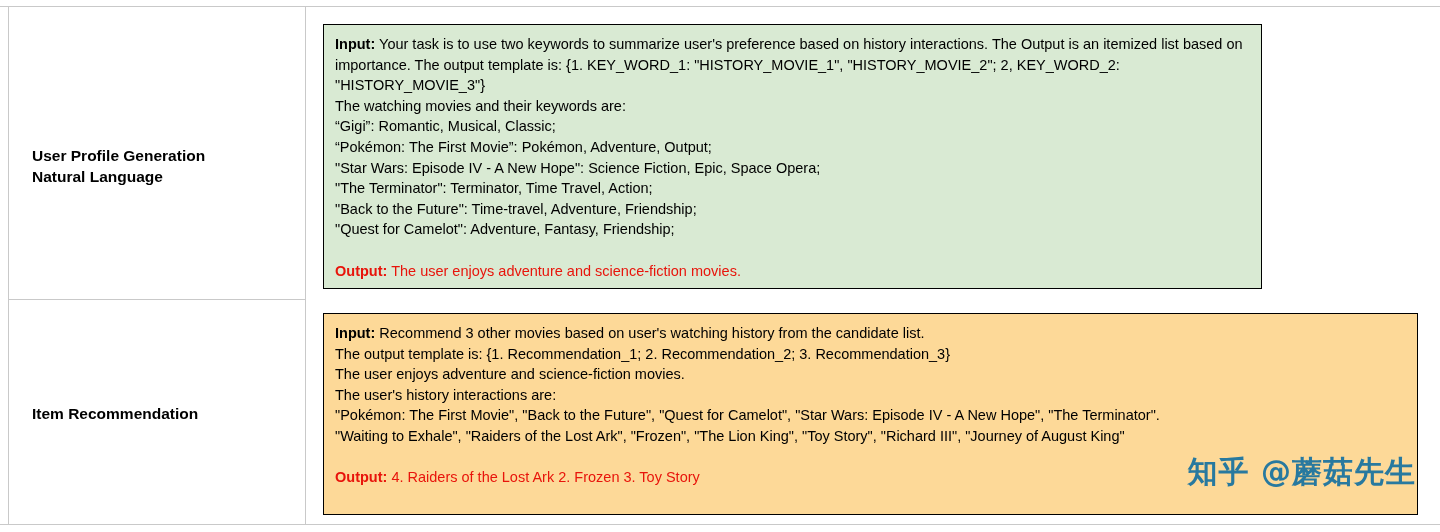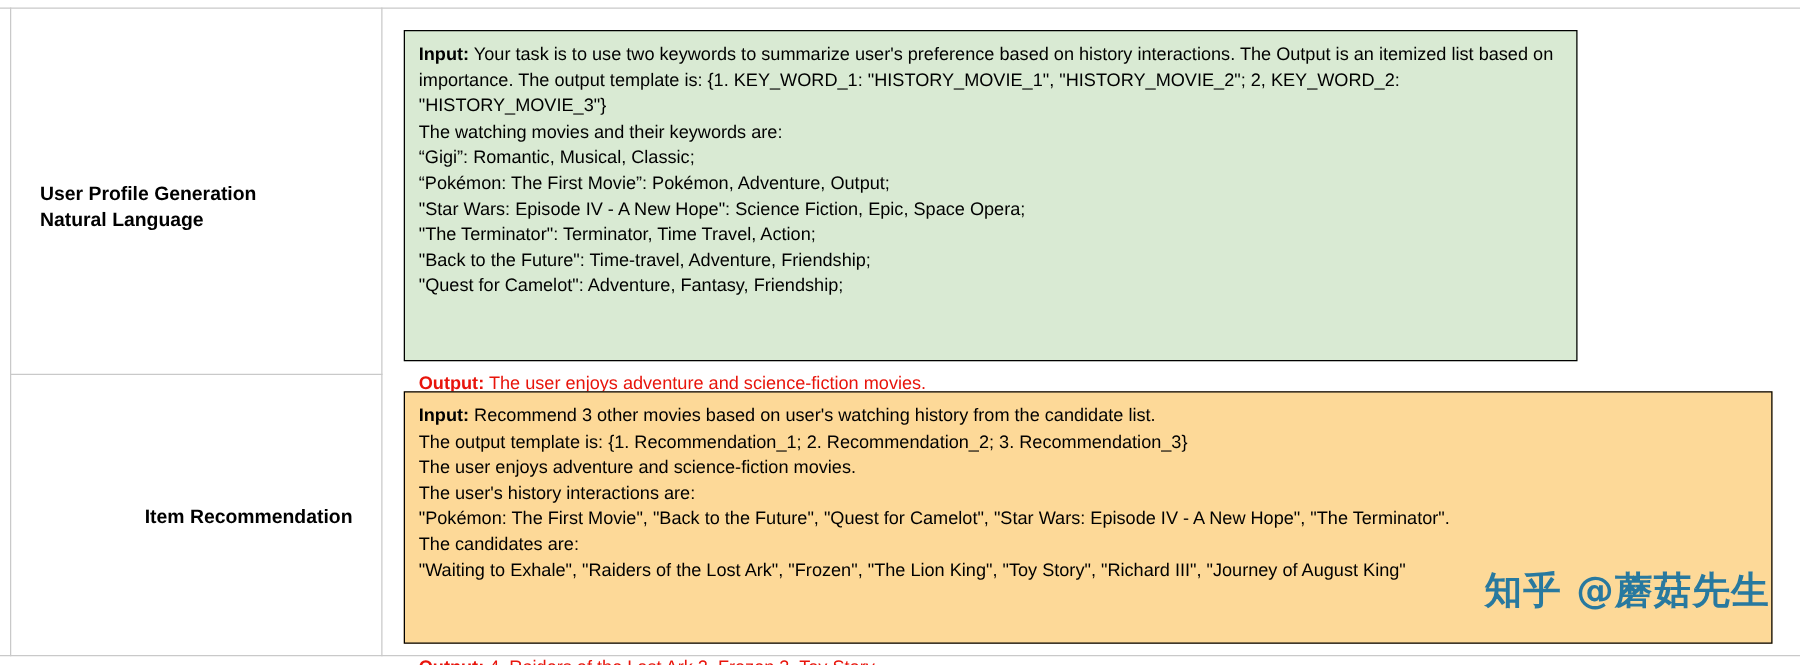--- a/index.html
+++ b/index.html
@@ -54,21 +54,21 @@
   }
 
   .row-label {
     position: absolute;
     font-weight: bold;
     font-size: 15.5px;
     line-height: 21px;
     color: #000;
   }
   #label-profile { left: 32px; top: 145px; width: 250px; }
-  #label-recommend { left: 32px; top: 403px; width: 250px; text-align: right; }
+  #label-recommend { left: 32px; top: 403px; width: 250px; }
 
   .box {
     position: absolute;
     box-sizing: border-box;
     border: 1px solid #000000;
     font-size: 14.5px;
     line-height: 20.6px;
     padding: 9px 11px 9px 11px;
   }
   #box-profile {
@@ -84,21 +84,20 @@
   .lbl-input {
     font-weight: bold;
     color: #000;
   }
   .lbl-output {
     font-weight: bold;
     color: #e8140b;
   }
   .output-line {
     color: #e8140b;
-    margin-top: 36px;
   }
   .spacer-line {
     height: 20.6px;
   }
   .txt-line {
     white-space: pre-wrap;
   }
   .watermark {
     position: absolute;
     right: 24px;
@@ -142,20 +141,19 @@
     <div class="spacer-line"></div>
     <div class="txt-line output-line"><span class="lbl-output">Output:</span> <span>The user enjoys adventure and science-fiction movies.</span></div>
   </div>
 
   <div class="box" id="box-recommend">
     <div class="txt-line"><span class="lbl-input">Input:</span> <span>Recommend 3 other movies based on user's watching history from the candidate list.</span></div>
     <div class="txt-line">The output template is: {1. Recommendation_1; 2. Recommendation_2; 3. Recommendation_3}</div>
     <div class="txt-line">The user enjoys adventure and science-fiction movies.</div>
     <div class="txt-line">The user's history interactions are:</div>
     <div class="txt-line">"Pokémon: The First Movie", "Back to the Future", "Quest for Camelot", "Star Wars: Episode IV - A New Hope", "The Terminator".</div>
-    <div class="txt-line">The candidates are:</div>
     <div class="txt-line">"Waiting to Exhale", "Raiders of the Lost Ark", "Frozen", "The Lion King", "Toy Story", "Richard III", "Journey of August King"</div>
     <div class="spacer-line"></div>
     <div class="txt-line output-line"><span class="lbl-output">Output:</span> <span>4. Raiders of the Lost Ark 2. Frozen 3. Toy Story</span></div>
   </div>
 
   <div class="watermark">知乎 @蘑菇先生</div>
 </div>
 
 </body></html>

